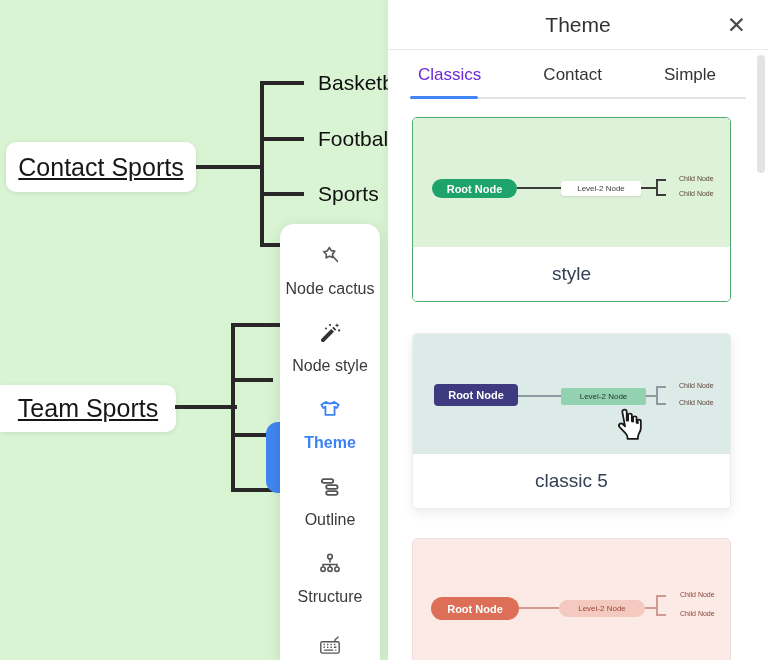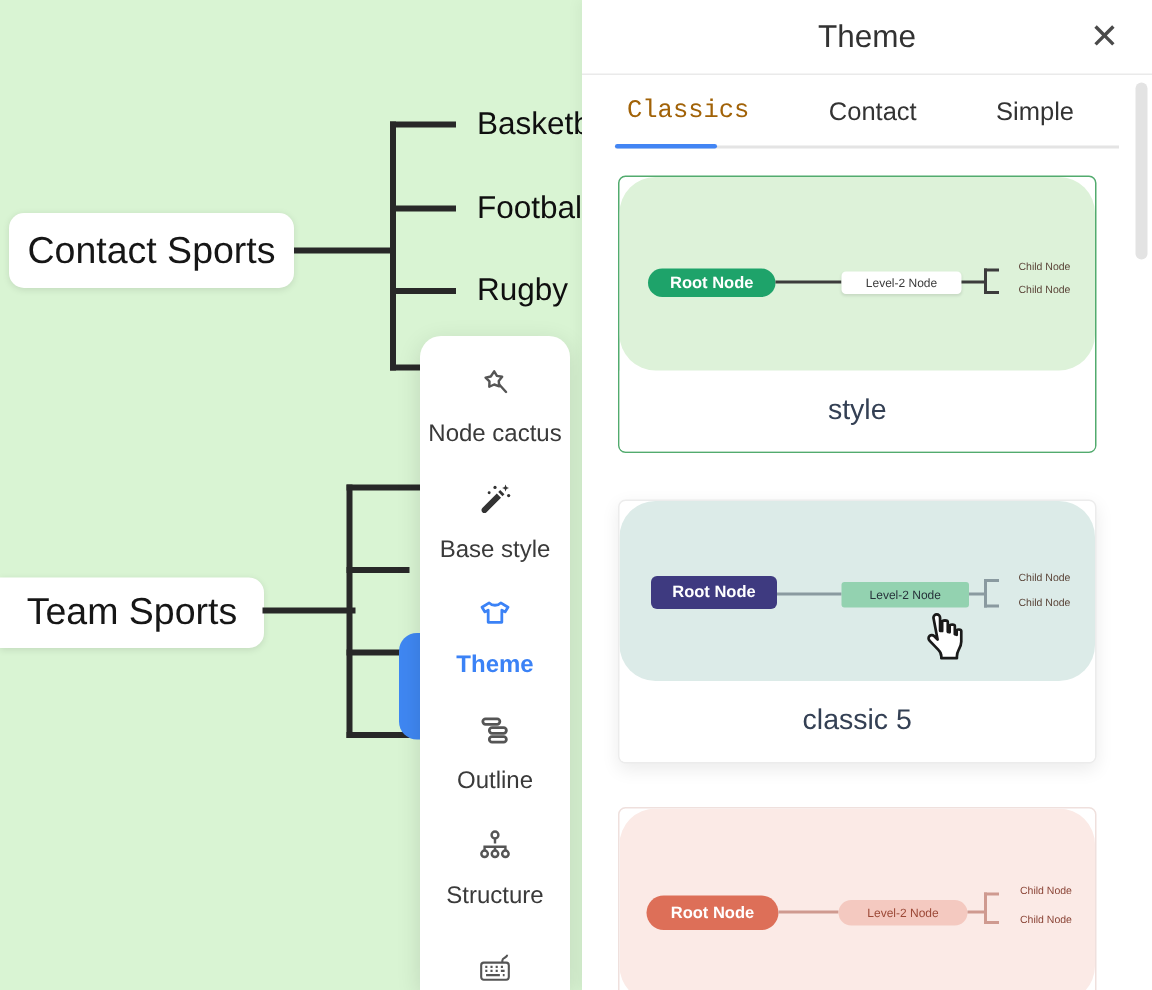--- a/index.html
+++ b/index.html
@@ -1,46 +1,46 @@
 <!DOCTYPE html>
 <html><head>
 <meta charset="utf-8">
 <style>
   * { margin:0; padding:0; box-sizing:border-box; }
   html,body { width:768px; height:660px; overflow:hidden; }
   body { font-family:"Liberation Sans", sans-serif; background:#d9f4d3; position:relative; }
 
   
-  .mm-node { position:absolute; background:#fff; border-radius:10px; display:flex; align-items:center; justify-content:center; font-size:25px; color:#161616; box-shadow:0 1px 5px rgba(0,0,0,.10); z-index:1; }
+  .mm-node { position:absolute; background:#fff; border-radius:10px; display:flex; align-items:center; justify-content:center; font-size:25px; color:#161616; box-shadow:0 1px 5px rgba(0,0,0,.10); z-index:1;text-decoration:underline; }
   .mm-line { position:absolute; background:#282828; z-index:1; }
   .mm-child-label { position:absolute; font-size:21px; color:#0f0f0f; white-space:nowrap; z-index:1; }
   .mm-selected { position:absolute; left:266px; top:422px; width:22px; height:71px; background:#3f87f2; border-radius:12px 0 0 12px; z-index:1; }
 
   
   .toolbar { position:absolute; left:280px; top:224px; width:100px; height:436px; background:#fff; border-radius:14px 14px 0 0; box-shadow:0 4px 16px rgba(0,0,0,.12); z-index:2; padding-top:8px; }
   .tool-item { height:77px; display:flex; flex-direction:column; align-items:center; justify-content:center; gap:7px; cursor:pointer; }
   .tool-item .lbl { font-size:16px; color:#3a3a3a; white-space:nowrap; }
   .tool-item.active .lbl { color:#3b82f6; font-weight:bold; }
   .tool-item svg { width:26px; height:26px; }
   .tool-item.kb { height:60px; }
 
   
   .panel { position:absolute; left:388px; top:0; width:380px; height:660px; background:#fff; z-index:3; box-shadow:-3px 0 8px rgba(0,0,0,.04); }
   .panel-header { height:50px; position:relative; display:flex; align-items:center; justify-content:center; border-bottom:1px solid #eaeaea; }
   .panel-title { font-size:21px; color:#323232; }
   .panel-close { position:absolute; right:22px; top:11px; font-size:23px; color:#4a4a4a; font-family:"DejaVu Sans", sans-serif; cursor:pointer; line-height:28px; }
   .tabs { height:49px; display:flex; align-items:center; padding:0 52px 0 30px; justify-content:space-between; position:relative; }
   .tab { font-size:17px; color:#333; cursor:pointer; }
-  .tab.active { color:#a16207;font-family:Liberation Mono, monospace; }
+  .tab.active { color:#6d28d9; }
   .tab-track { position:absolute; left:22px; top:47px; width:336px; height:2px; background:#e4e4e4; }
   .tab-ink { position:absolute; left:22px; top:46px; width:68px; height:3px; background:#4285f4; border-radius:2px; }
 
   .cards { position:absolute; left:24px; top:117px; width:330px; }
   .card { width:319px; border-radius:5px; overflow:hidden; background:#fff; cursor:pointer; position:relative; }
-  .card .preview { position:relative;border-radius:24px; }
+  .card .preview { position:relative; }
   .card .name { height:54px; display:flex; align-items:center; justify-content:center; font-size:19px; color:#344054; background:#fff; }
   .card1 { border:1px solid #52ab6e; }
   .card1 .preview { height:129px; background:#ddf2d9; }
   .card2 { margin-top:31px; border:1px solid #ececec; box-shadow:0 4px 12px rgba(0,0,0,.08); }
   .card2 .preview { height:120px; background:#dcebe8; }
   .card3 { margin-top:29px; border:1px solid #efe0dd; height:130px; }
   .card3 .preview { height:129px; background:#fbeae6; }
 
   
   .mini-root { position:absolute; display:flex; align-items:center; justify-content:center; color:#fff; font-weight:bold; font-size:11px; white-space:nowrap; }
@@ -76,21 +76,21 @@
 
 <div class="mm-line" style="left:196px; top:165px; width:68px; height:4px;"></div>
 <div class="mm-line" style="left:260px; top:81px; width:4px; height:166px;"></div>
 <div class="mm-line" style="left:260px; top:81px; width:44px; height:4px;"></div>
 <div class="mm-line" style="left:260px; top:137px; width:44px; height:4px;"></div>
 <div class="mm-line" style="left:260px; top:192px; width:44px; height:4px;"></div>
 <div class="mm-line" style="left:260px; top:243px; width:24px; height:4px;"></div>
 
 <div class="mm-child-label" style="left:318px; top:71px;">Basketball</div>
 <div class="mm-child-label" style="left:318px; top:127px;">Football</div>
-<div class="mm-child-label" style="left:318px; top:182px;">Rugby</div>
+<div class="mm-child-label" style="left:318px; top:182px;">Sports</div>
 
 <div class="mm-line" style="left:175px; top:405px; width:62px; height:4px;"></div>
 <div class="mm-line" style="left:231px; top:323px; width:4px; height:169px;"></div>
 <div class="mm-line" style="left:231px; top:323px; width:50px; height:4px;"></div>
 <div class="mm-line" style="left:231px; top:378px; width:42px; height:4px;"></div>
 <div class="mm-line" style="left:231px; top:433px; width:38px; height:4px;"></div>
 <div class="mm-line" style="left:231px; top:488px; width:50px; height:4px;"></div>
 <div class="mm-selected"></div>
 
 <div class="toolbar">
@@ -107,21 +107,21 @@
     <span>
       <svg viewBox="0 0 24 24" width="26" height="26">
         <path d="M4.2 17.2L13.1 8.3l2.6 2.6-8.9 8.9c-.7.7-1.9.7-2.6 0-.7-.7-.7-1.9 0-2.6z" fill="#333"></path>
         <path d="M14 7.4l2.6 2.6 1.2-1.2-2.6-2.6z" fill="#333"></path>
         <path d="M18.5 2.8l.6 1.5 1.5.6-1.5.6-.6 1.5-.6-1.5-1.5-.6 1.5-.6z" fill="#333"></path>
         <circle cx="12" cy="4.6" r="1" fill="#333"></circle>
         <circle cx="20.4" cy="9.6" r="1" fill="#333"></circle>
         <circle cx="8.4" cy="7.8" r=".9" fill="#333"></circle>
       </svg>
     </span>
-    <span class="lbl">Base style</span>
+    <span class="lbl">Node style</span>
   </div>
   <div class="tool-item active">
     <span>
       <svg viewBox="0 0 24 24" width="26" height="26" fill="none" stroke="#3b82f6" stroke-width="1.7" stroke-linejoin="round">
         <path d="M8.4 4.5L4 7.2l1.8 2.9 2-1.1v7.5h8.4V9l2 1.1L20 7.2l-4.4-2.7c-.9 1-2 1.5-3.6 1.5s-2.7-.5-3.6-1.5z"></path>
       </svg>
     </span>
     <span class="lbl">Theme</span>
   </div>
   <div class="tool-item">

